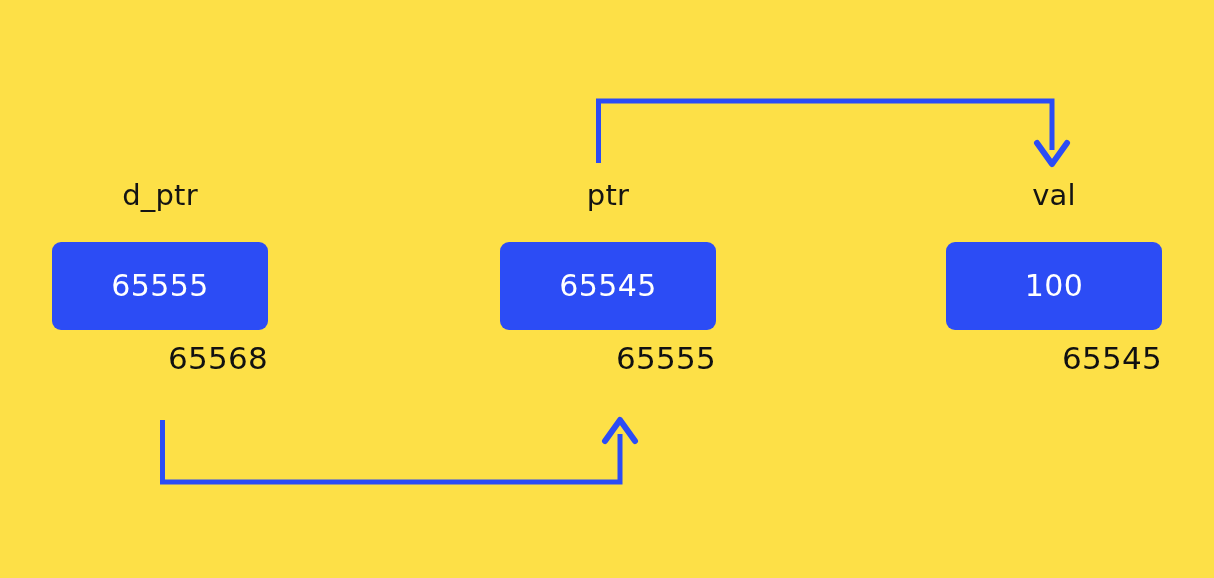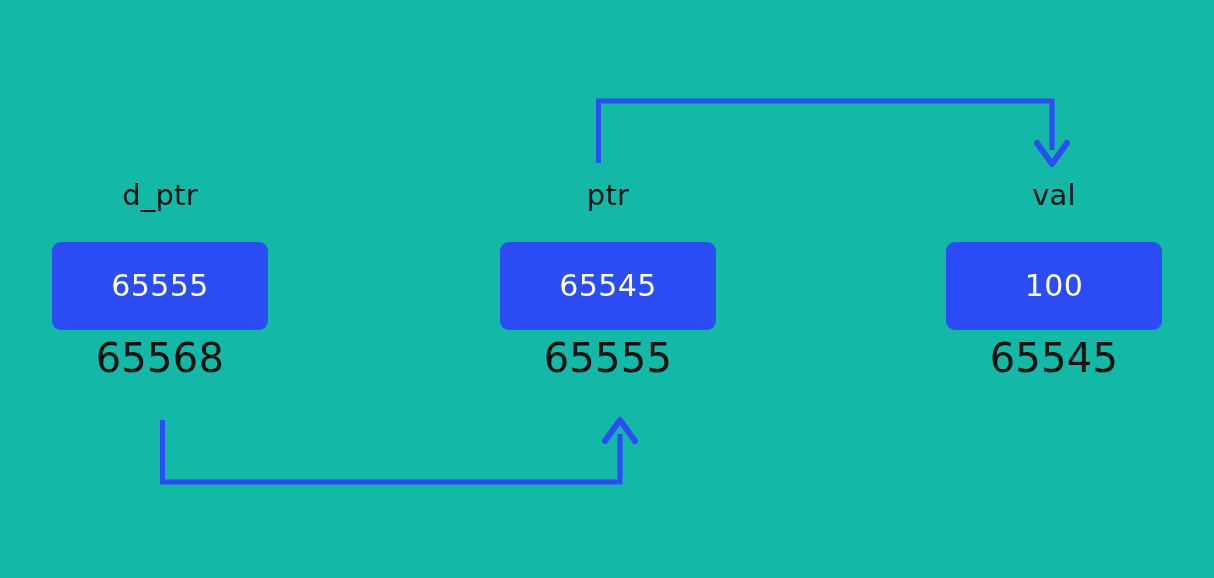--- a/index.html
+++ b/index.html
@@ -5,21 +5,21 @@
 <style>
   html, body {
     margin: 0;
     padding: 0;
     background: #ffffff;
   }
   #canvas {
     position: relative;
     width: 1214px;
     height: 578px;
-    background: #14b8a6;
+    background: #fde047;
     overflow: hidden;
     font-family: "DejaVu Sans", "Liberation Sans", sans-serif;
   }
 
   
   .cell {
     position: absolute;
     width: 216px;
   }
   .cell-name {
@@ -51,22 +51,22 @@
     line-height: 34px;
     color: #ffffff;
     letter-spacing: 0.4px;
     white-space: nowrap;
   }
   .cell-address {
     position: absolute;
     left: 0;
     width: 216px;
     top: 162px;
-    text-align: center;
-    font-size: 40px;
+    text-align: right;
+    font-size: 31px;
     line-height: 36px;
     color: #111111;
     letter-spacing: 0.3px;
     white-space: nowrap;
   }
 
   
   #cell-d_ptr { left: 52px;  top: 178px; }
   #cell-ptr   { left: 500px; top: 178px; }
   #cell-val   { left: 946px; top: 178px; }

